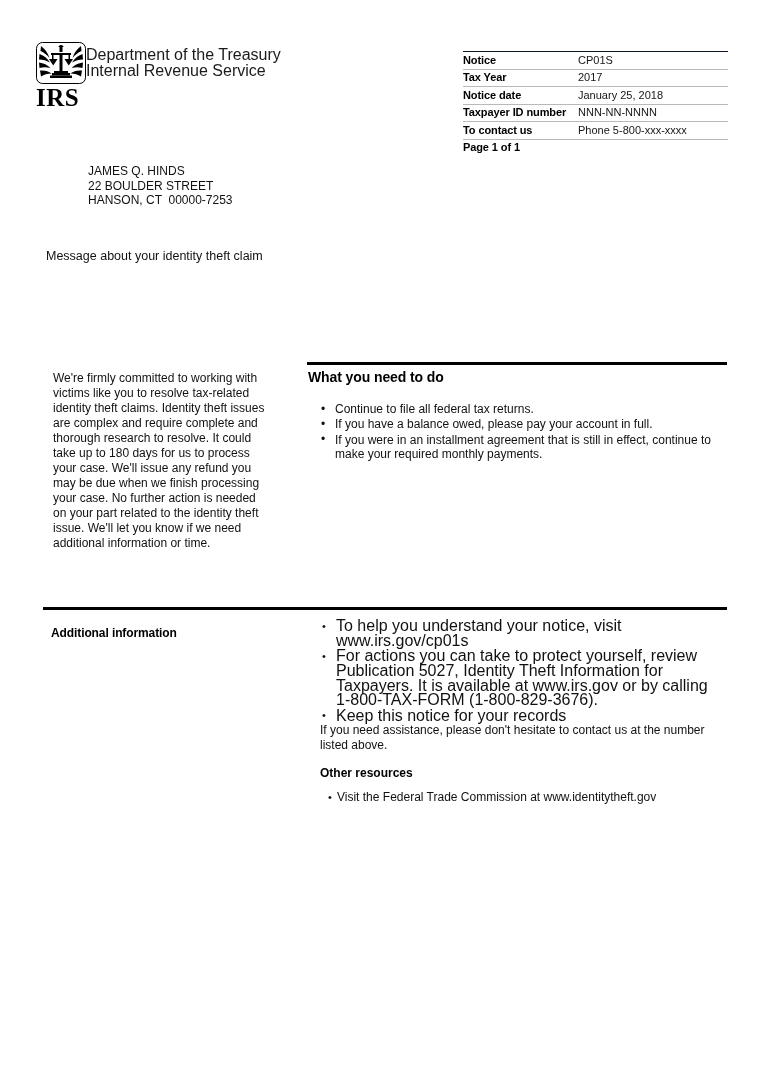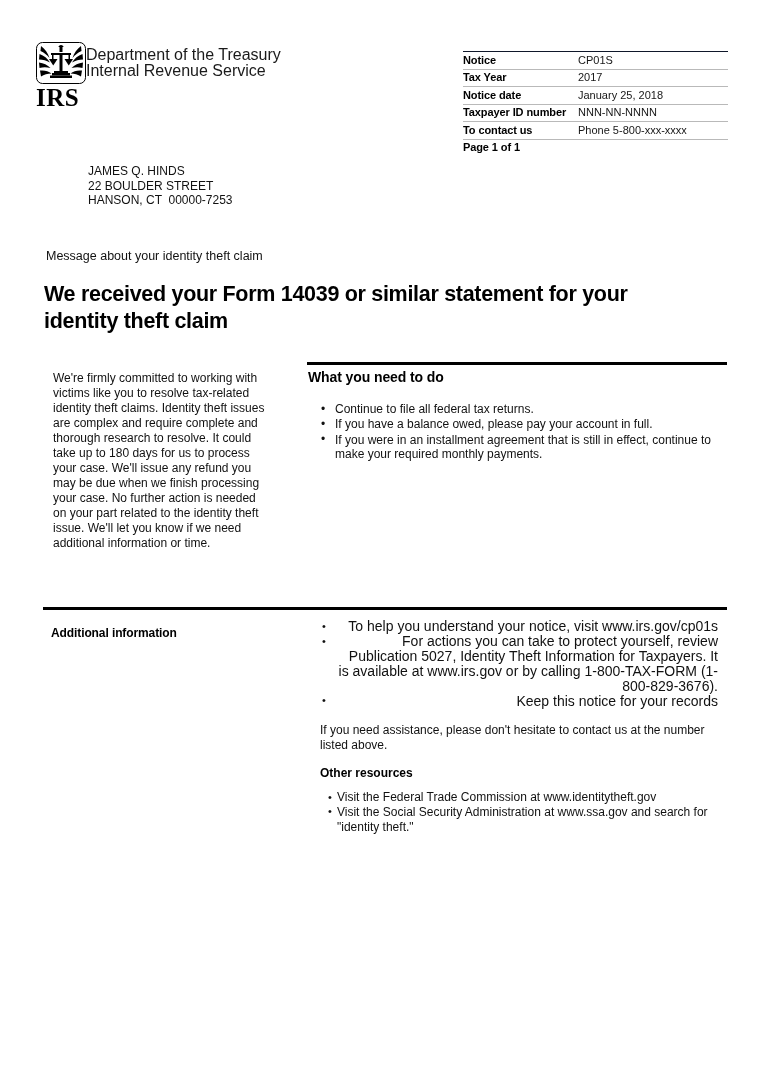--- a/index.html
+++ b/index.html
@@ -207,26 +207,25 @@
     position: absolute;
     left: 318px;
     top: 619px;
     width: 400px;
     margin: 0;
     padding: 0;
     list-style: none;
   }
   .sec-add-list li {
     position: relative;
-    font-size: 14px;
+    font-size: 16px;
     line-height: 14.8px;
     padding-left: 18px;
     margin-bottom: 0.5px;
     color: #111;
-    text-align: right;
   }
   .sec-add-list li::before {
     content: "\2022";
     position: absolute;
     left: 4px;
     top: -0.5px;
     font-size: 11px;
   }
 
   .assist {
@@ -337,21 +336,20 @@
         <td class="lbl" colspan="2">Page 1 of 1</td>
       </tr>
     </tbody>
   </table>
 
   <div class="address">JAMES Q. HINDS
 22 BOULDER STREET
 HANSON, CT  00000-7253</div>
 
   <div class="eyebrow">Message about your identity theft claim</div>
-  <h1 class="headline">We received your Form 14039 or similar statement for your identity theft claim</h1>
 
   <div class="rule rule-right"></div>
 
   <div class="intro">We're firmly committed to working with victims like you to resolve tax-related identity theft claims. Identity theft issues are complex and require complete and thorough research to resolve. It could take up to 180 days for us to process your case. We'll issue any refund you may be due when we finish processing your case. No further action is needed on your part related to the identity theft issue. We'll let you know if we need additional information or time.</div>
 
   <div class="sec-do-head">What you need to do</div>
   <ul class="sec-do-list">
     <li>Continue to file all federal tax returns.</li>
     <li>If you have a balance owed, please pay your account in full.</li>
     <li>If you were in an installment agreement that is still in effect, continue to make your required monthly payments.</li>
@@ -364,16 +362,15 @@
     <li>To help you understand your notice, visit www.irs.gov/cp01s</li>
     <li>For actions you can take to protect yourself, review Publication 5027, Identity Theft Information for Taxpayers. It is available at www.irs.gov or by calling 1-800-TAX-FORM (1-800-829-3676).</li>
     <li>Keep this notice for your records</li>
   </ul>
 
   <div class="assist">If you need assistance, please don't hesitate to contact us at the number listed above.</div>
 
   <div class="other-head">Other resources</div>
   <ul class="other-list">
     <li>Visit the Federal Trade Commission at www.identitytheft.gov</li>
-    <li>Visit the Social Security Administration at www.ssa.gov and search for "identity theft."</li>
   </ul>
 
 </div>
 
 </body></html>

